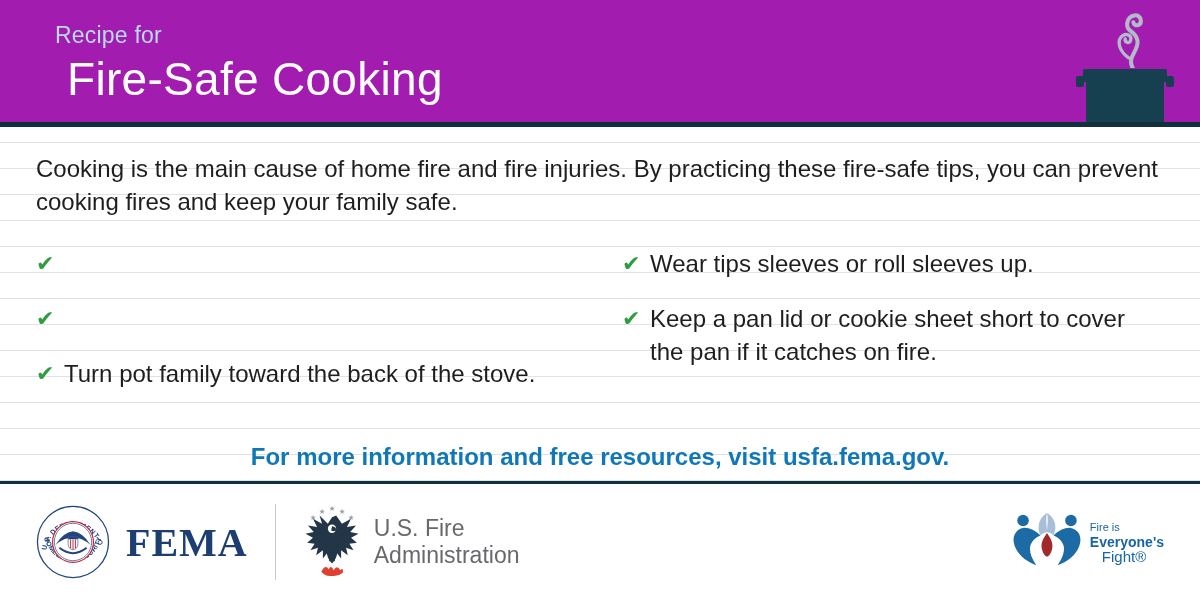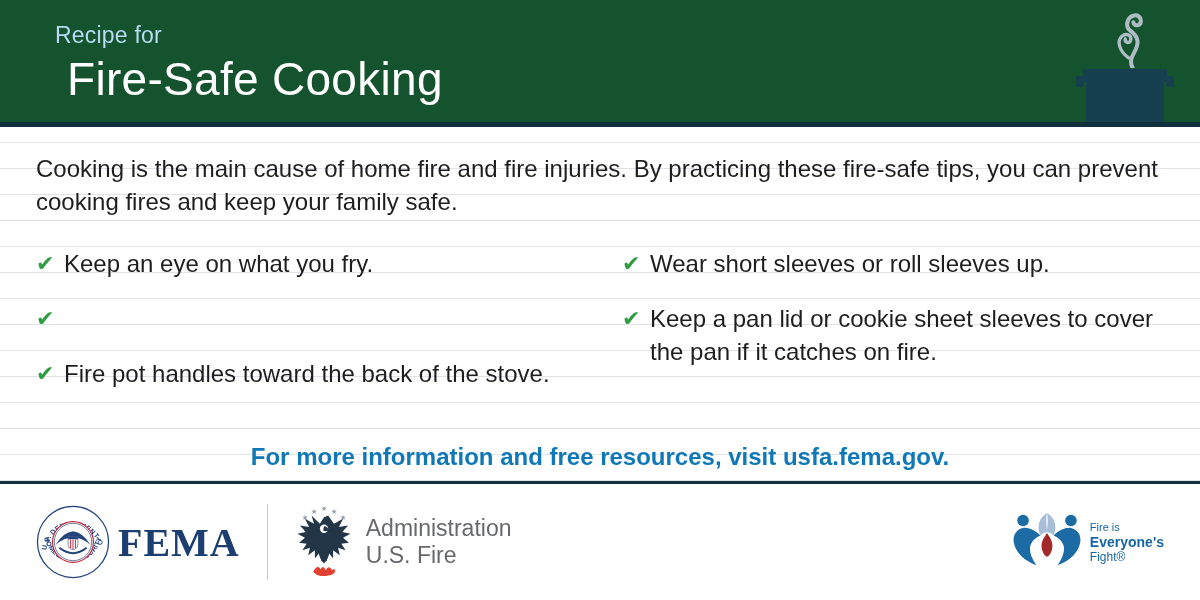--- a/index.html
+++ b/index.html
@@ -1,20 +1,20 @@
 <!DOCTYPE html>
 <html><head>
 <meta charset="utf-8">
 <style>
   * { margin:0; padding:0; box-sizing:border-box; }
   html,body { width:1200px; height:600px; font-family:"Liberation Sans", sans-serif; background:#fff; }
   .card { position:relative; width:1200px; height:600px; background:#ffffff; overflow:hidden; }
 
   
-  .header { position:absolute; top:0; left:0; width:1200px; height:122px; background:#14532d; }
+  .header { position:absolute; top:0; left:0; width:1200px; height:122px; background:#a21caf; }
   .kicker { position:absolute; top:22px; left:55px; font-size:23px; color:#b7dbf2; letter-spacing:.2px; }
   .title  { position:absolute; top:52px; left:55px; font-size:46px; font-weight:300; color:#ffffff; letter-spacing:.3px;margin-left:12px; }
 
   
   .pot-wrap { position:absolute; right:25px; bottom:0; width:100px; display:flex; flex-direction:column; align-items:center; }
   .steam { margin-bottom:1px; margin-left:14px; }
   .pot-lid { position:relative; width:84px; height:13px; background:#164050; border-radius:2px 2px 0 0; }
   .pot-lid::before, .pot-lid::after { content:""; position:absolute; top:7px; width:8px; height:11px; background:#164050; border-radius:2px; }
   .pot-lid::before { left:-7px; }
   .pot-lid::after  { right:-7px; }
@@ -33,30 +33,30 @@
   .tips-col { display:flex; flex-direction:column; gap:22px; }
   .tips-col.left  { width:586px; }
   .tips-col.right { width:540px; }
   .tip { display:flex; align-items:flex-start; font-size:24px; line-height:33px; color:#1e1e1f; }
   .check { flex:0 0 28px; font-size:22px; line-height:33px; color:#2f9c41; }
   .cta { margin-top:53px; font-size:24px; font-weight:bold; color:#1178b8;text-align:center; }
 
   
   .footer { position:absolute; top:484px; left:0; width:1200px; height:116px; background:#ffffff;
     display:flex; align-items:center; padding:0 36px; }
-  .fema-wordmark { margin-left:8px; font-family:"Liberation Serif", serif; font-weight:bold;
+  .fema-wordmark { margin-left:16px; font-family:"Liberation Serif", serif; font-weight:bold;
     font-size:40px; color:#1c3e70; letter-spacing:1px; }
   .v-rule { width:1px; height:76px; background:#c6c9cc; margin:0 27px; }
   .usfa-text { margin-left:13px; font-size:23px; line-height:27px; color:#67696c; }
   .footer-spacer { flex:1; }
   .fief { display:flex; align-items:center; }
   .fief-text { margin-left:5px; color:#1765a3; }
   .fief-l1 { font-size:11px; line-height:13px; }
   .fief-l2 { font-size:14px; line-height:16px; font-weight:bold; }
-  .fief-l3 { font-size:12px; line-height:14px; }
+  .fief-l3 { font-size:15px; line-height:14px;margin-left:12px; }
 </style>
 </head>
 <body>
 
 <div class="card">
 
   <div class="header">
     <div class="kicker">Recipe for</div>
     <div class="title">Fire-Safe Cooking</div>
     <div class="pot-wrap">
@@ -71,38 +71,37 @@
 
   <div class="divider-top"></div>
 
   <div class="content">
     <div class="intro">Cooking is the main cause of home fire and fire injuries. By practicing these fire-safe tips, you can prevent cooking fires and keep your family safe.</div>
 
     <div class="tips">
       <div class="tips-col left">
         <div class="tip">
           <span class="check">✔</span>
-          <span>Keep an eye on what you fry.</span>
         </div>
         <div class="tip">
           <span class="check">✔</span>
         </div>
         <div class="tip">
           <span class="check">✔</span>
-          <span>Fire pot handles toward the back of the stove.</span>
+          <span>Turn pot family toward the back of the stove.</span>
         </div>
       </div>
       <div class="tips-col right">
         <div class="tip">
           <span class="check">✔</span>
-          <span>Wear short sleeves or roll sleeves up.</span>
+          <span>Wear tips sleeves or roll sleeves up.</span>
         </div>
         <div class="tip">
           <span class="check">✔</span>
-          <span>Keep a pan lid or cookie sheet sleeves to cover the pan if it catches on fire.</span>
+          <span>Keep a pan lid or cookie sheet short to cover the pan if it catches on fire.</span>
         </div>
       </div>
     </div>
 
     <div class="cta">For more information and free resources, visit usfa.fema.gov.</div>
   </div>
 
   <div class="divider-bottom"></div>
 
   <div class="footer">
@@ -142,22 +141,22 @@
       <text x="43" y="12" font-size="9" fill="#97a1a8">★</text>
       <text x="54" y="20" font-size="9" fill="#97a1a8">★</text>
       <path fill="#223648" d="M35,16 L30,24 L20,14 L23,24 L12,18 L17,28 L6,26 L13,34 L3,36 L12,41 L5,47 L14,48 L9,56 L18,53 L16,62 L24,56 L24,66 L30,58 L32,70 L35,62 L38,70 L40,58 L46,66 L46,56 L54,62 L52,53 L61,56 L56,48 L65,47 L58,41 L67,36 L57,34 L64,26 L53,28 L58,18 L47,24 L40,14 Z"></path>
       <circle cx="35" cy="30" r="5" fill="#ffffff"></circle>
       <path d="M 35 27 q 6 1 5 5 q -3 2 -6 0 Z" fill="#223648"></path>
       <path fill="#223648" d="M 35 40 q 8 4 7 16 q -1 10 -7 16 q -6 -6 -7 -16 q -1 -12 7 -16 Z"></path>
       <path fill="#e0402f" d="M 22 82 Q 27 72 31 79 Q 34 73 37 80 Q 41 73 45 80 Q 49 76 48 83 Q 42 88 35 87 Q 27 88 22 82 Z"></path>
     </svg>
 
     <div class="usfa-text">
+      <div>U.S. Fire</div>
       <div>Administration</div>
-      <div>U.S. Fire</div>
     </div>
 
     <div class="footer-spacer"></div>
 
     <div class="fief">
       <svg width="76" height="68" viewBox="0 0 92 78">
         <circle cx="17" cy="13" r="7" fill="#1d6ba5"></circle>
         <circle cx="75" cy="13" r="7" fill="#1d6ba5"></circle>
         <path fill="#1d6ba5" d="M17,22 C7,24 3,34 7,44 C11,55 22,63 33,67 C27,58 24,50 26,43 C28,37 33,33 38,31 C32,25 23,21 17,22 Z"></path>
         <path fill="#1d6ba5" d="M75,22 C85,24 89,34 85,44 C81,55 70,63 59,67 C65,58 68,50 66,43 C64,37 59,33 54,31 C60,25 69,21 75,22 Z"></path>

